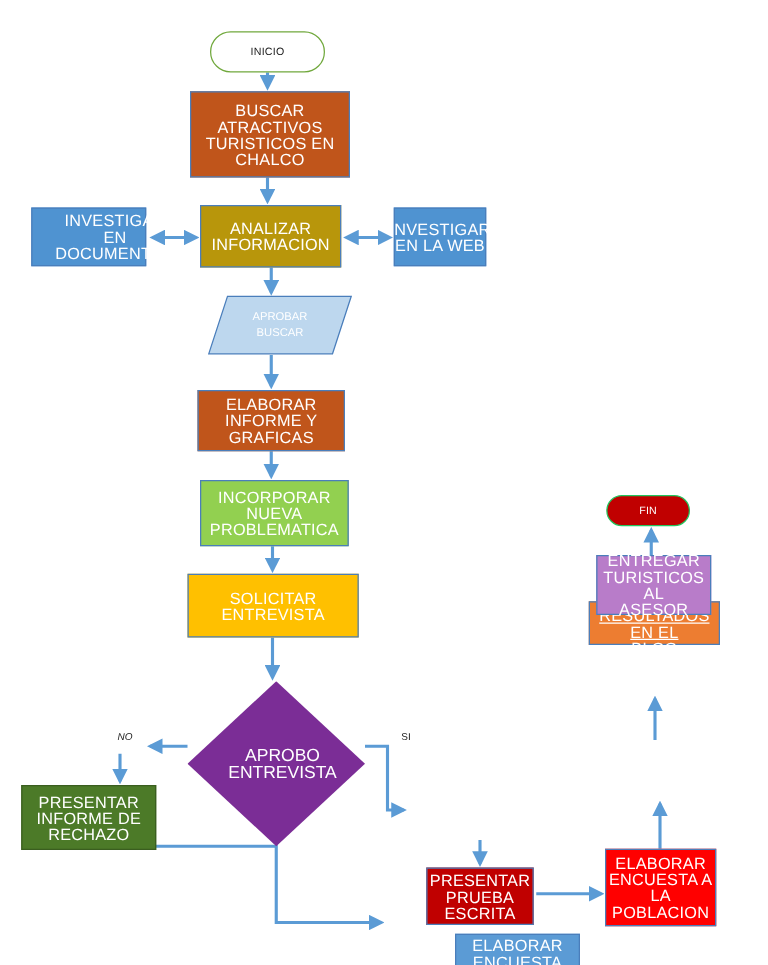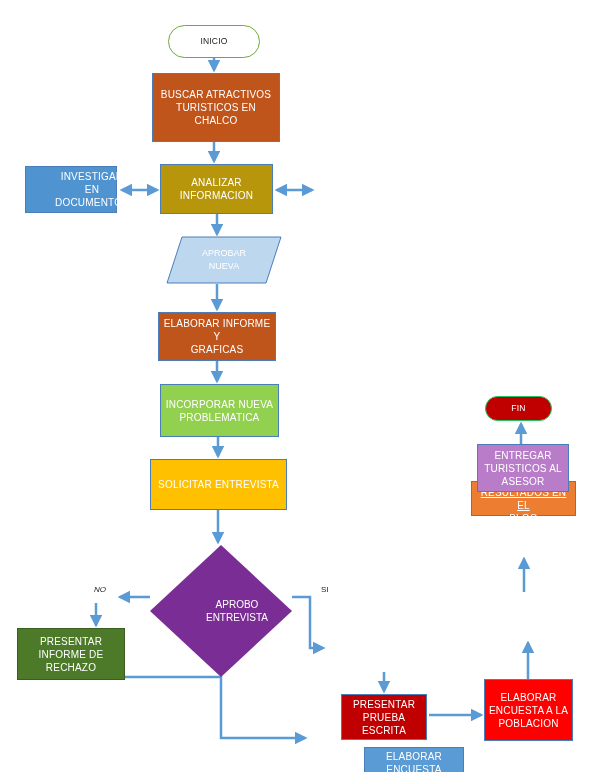--- a/index.html
+++ b/index.html
@@ -18,21 +18,21 @@
     overflow: hidden;
   }
   .node {
     position: absolute;
     box-sizing: border-box;
     display: flex;
     align-items: center;
     justify-content: center;
     text-align: center;
     color: #ffffff;
-    font-size: 10px;
+    font-size: 13px;
     line-height: 13px;
     letter-spacing: 0.2px;
     border: 1px solid #4a7ebb;
     padding: 2px;
     white-space: pre-line;
   }
   .terminator {
     border-radius: 999px;
   }
   .start-node {
@@ -67,28 +67,28 @@
     font-size: 9px;
     line-height: 13px;
     white-space: pre-line;
   }
   .diamond-wrap {
     position: absolute;
   }
   .diamond-wrap svg { display: block; }
   .diamond-label {
     position: absolute;
-    left: 16px; top: 0;
+    left: 5px; top: 0;
     width: 100%; height: 100%;
     display: flex;
     align-items: center;
     justify-content: center;
     text-align: center;
     color: #ffffff;
-    font-size: 10px;
+    font-size: 14px;
     line-height: 13px;
     white-space: pre-line;
   }
   .conn-label {
     position: absolute;
     font-size: 8px;
     color: #1a1a1a;
   }
   #edges {
     position: absolute;
@@ -166,27 +166,31 @@
   <div class="node" style="left:25px; top:166px; width:92px; height:47px; background:#4f93d1;padding-left:44px;">
     <span>INVESTIGAR EN
 DOCUMENTOS</span>
   </div>
 
   <div class="node" style="left:160px; top:164px; width:113px; height:50px; background:#b8960b;">
     <span>ANALIZAR
 INFORMACION</span>
   </div>
 
+  <div class="node" style="left:315px; top:166px; width:74px; height:47px; background:#4f93d1;">
+    <span>INVESTIGAR
+EN LA WEB</span>
+  </div>
 
   <div class="para-wrap" style="left:166px; top:236px; width:116px; height:48px;">
     <svg width="116" height="48" viewBox="0 0 116 48">
       <polygon points="16,1 115,1 100,47 1,47" fill="#bdd7ee" stroke="#4a7ebb" stroke-width="1"></polygon>
     </svg>
     <div class="para-label">APROBAR
-NUEVA</div>
+BUSCAR</div>
   </div>
 
   <div class="node" style="left:158px; top:312px; width:118px; height:49px; background:#c0551b;">
     <span>ELABORAR INFORME Y
 GRAFICAS</span>
   </div>
 
   <div class="node" style="left:150px; top:459px; width:137px; height:51px; background:#ffc000;">
     <span>SOLICITAR ENTREVISTA</span>
   </div>

